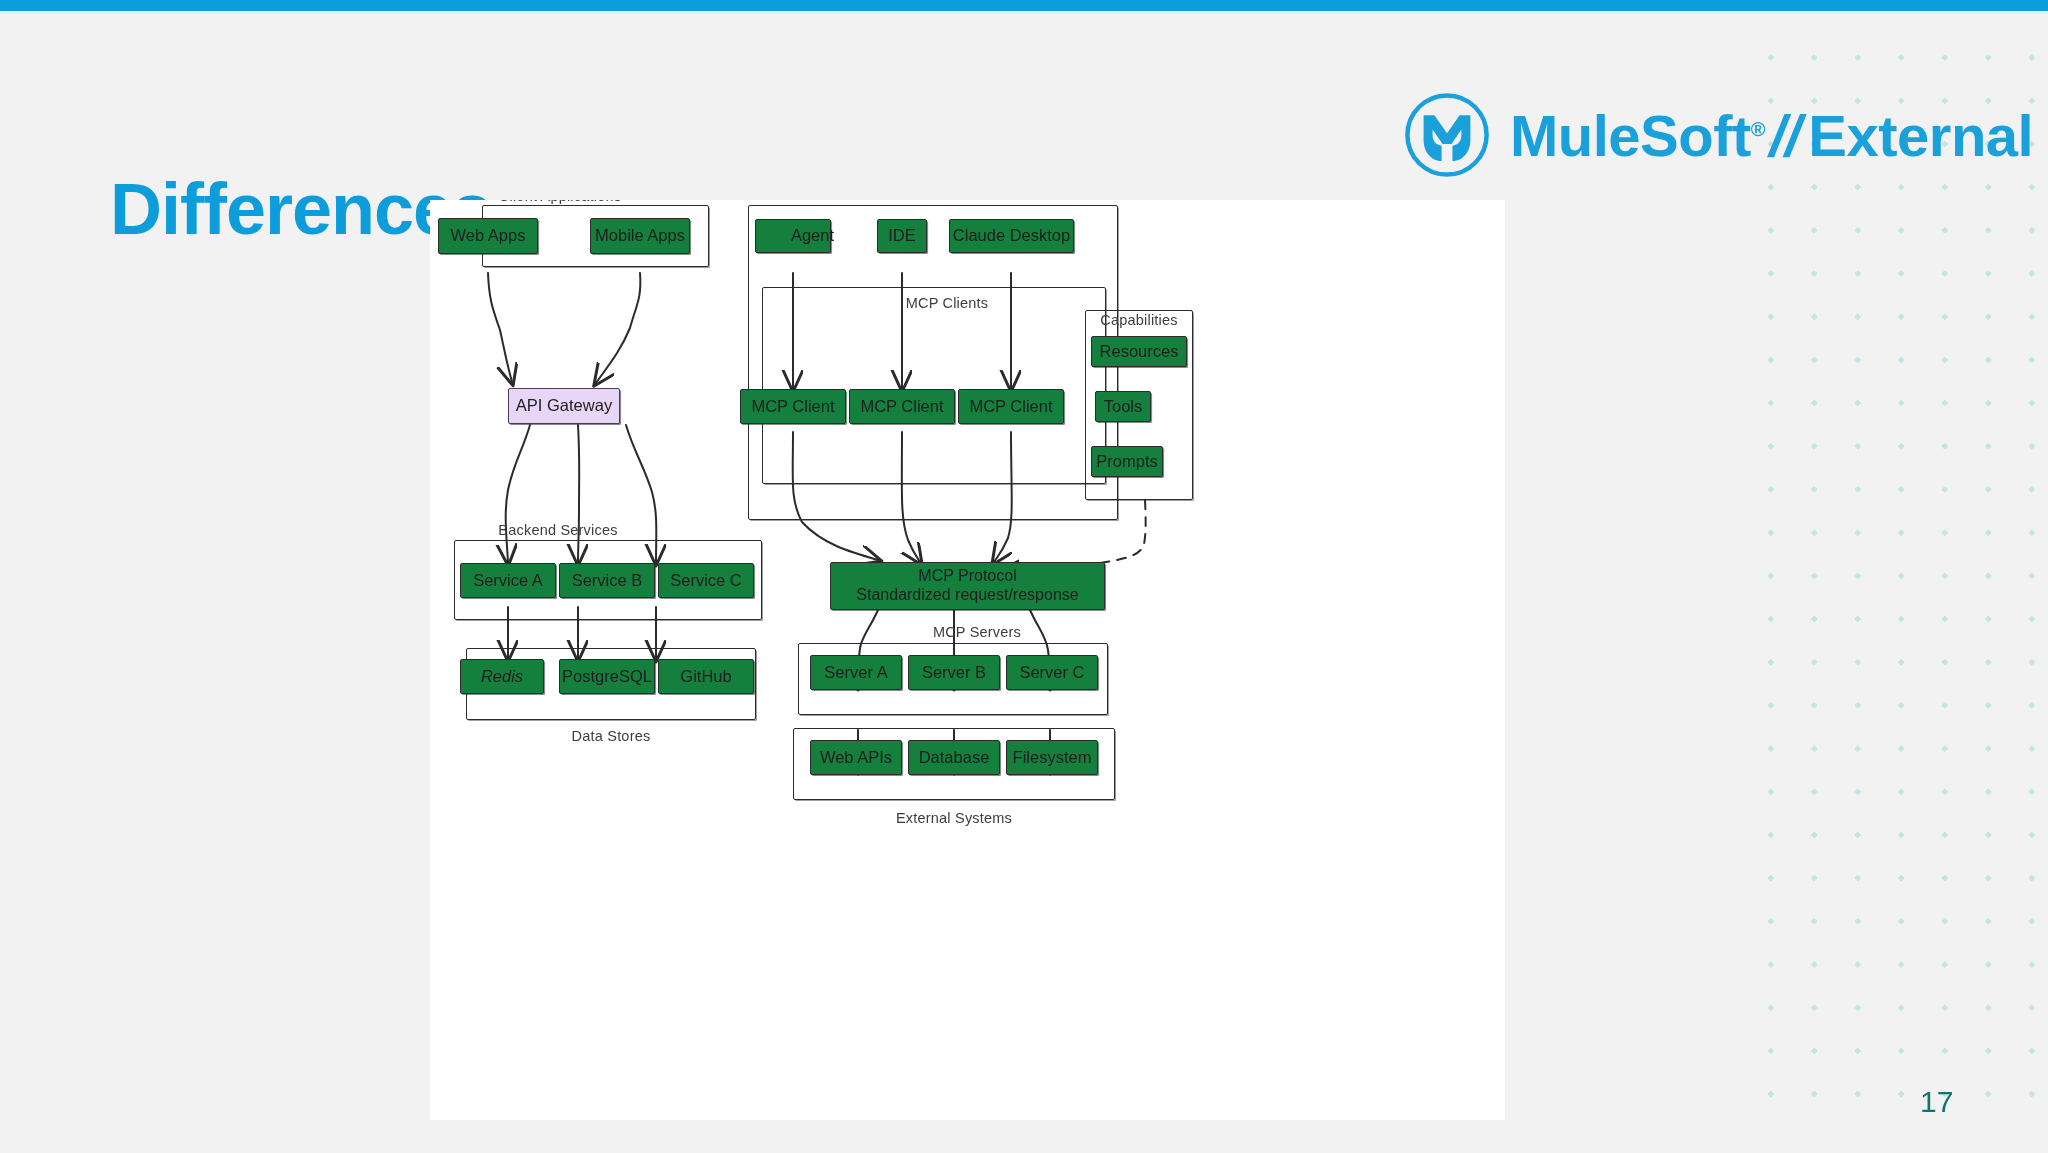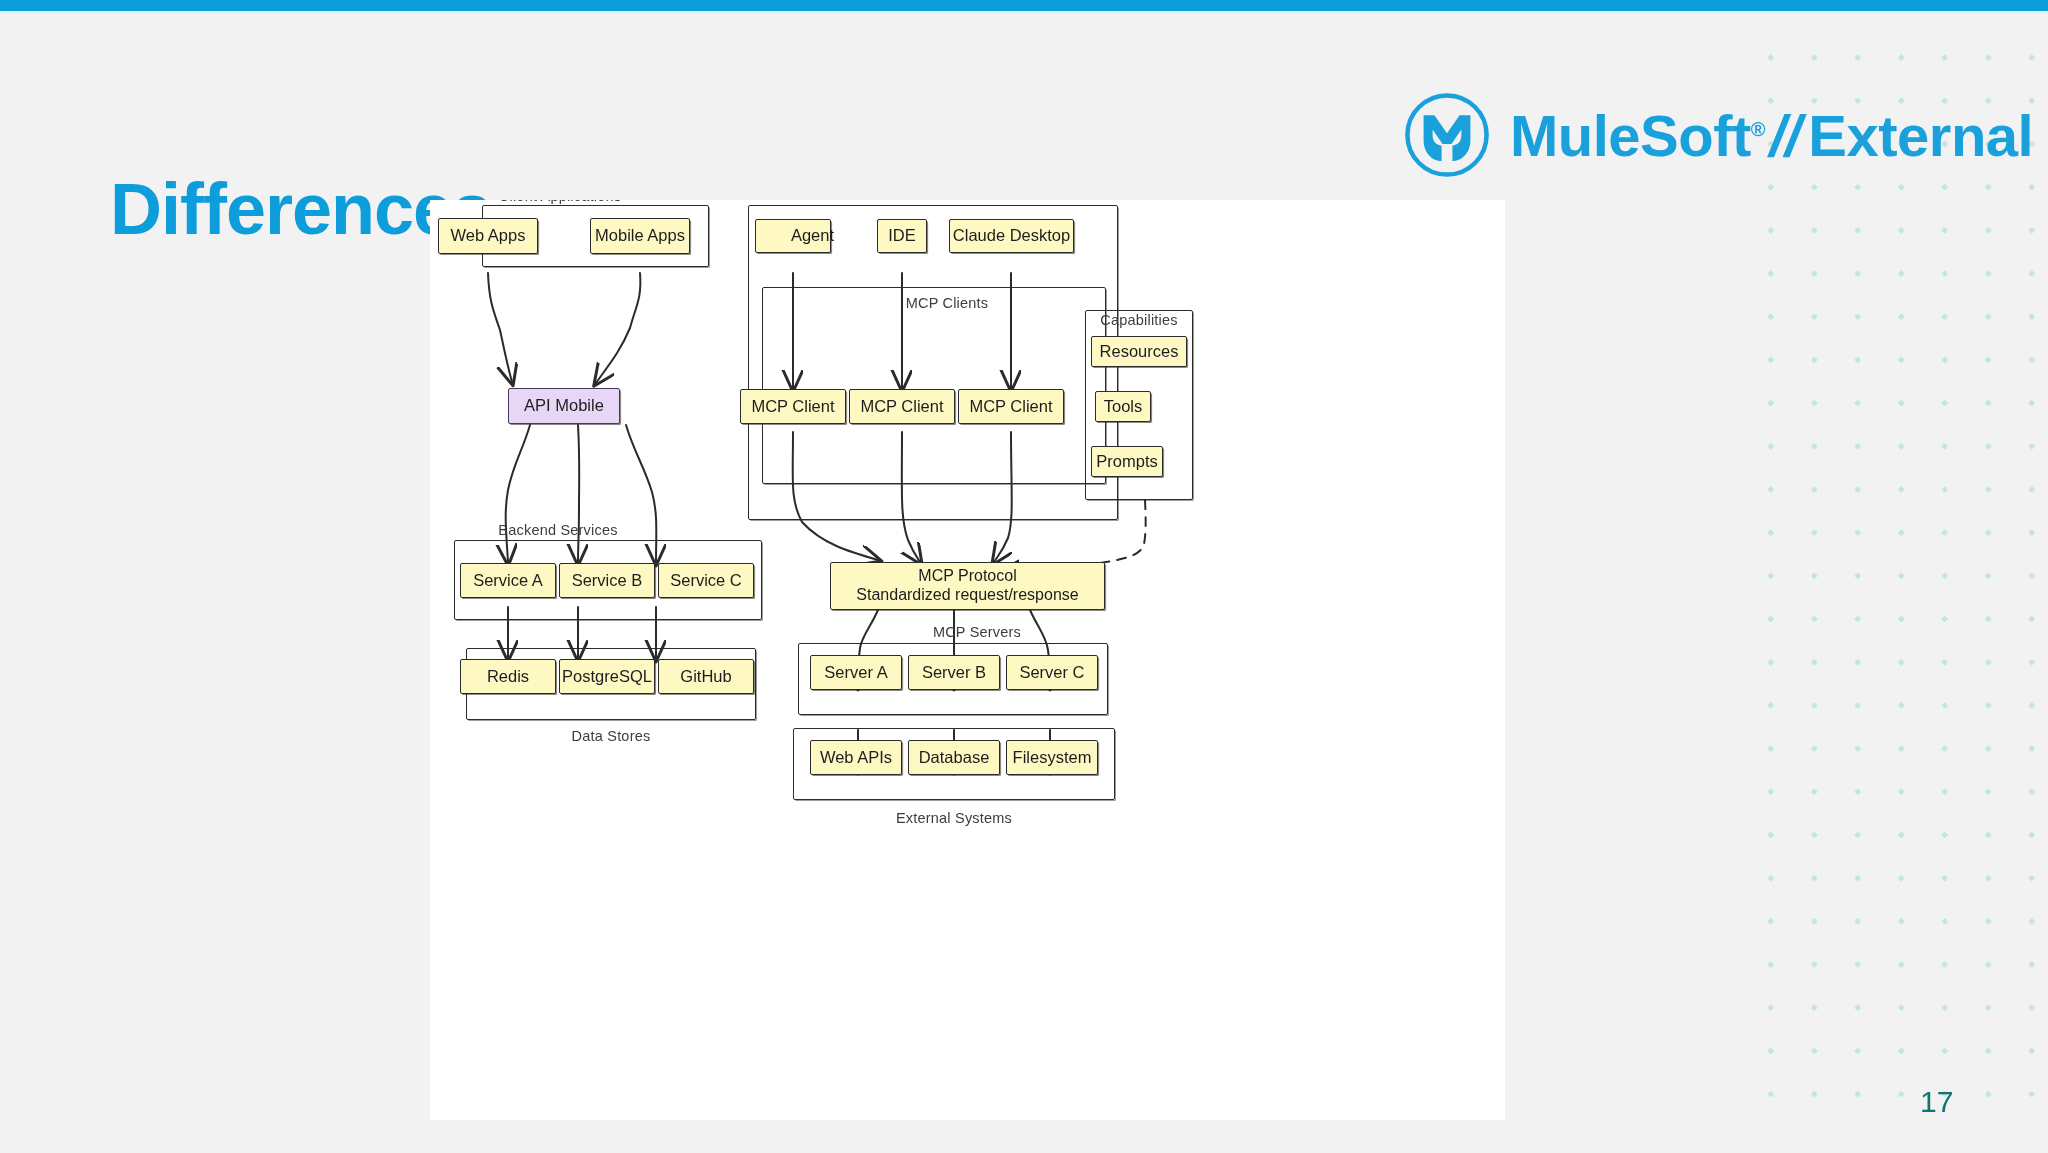--- a/index.html
+++ b/index.html
@@ -55,21 +55,21 @@
   }
   #diagram-svg{position:absolute;left:0;top:0;width:1075px;height:920px;}
   
   .grp-label{
     position:absolute;font-size:14.5px;color:#3d3d3d;
     white-space:nowrap;transform:translateX(-50%);
     letter-spacing:.2px;
   }
   .node{
     position:absolute;box-sizing:border-box;
-    border:1.6px solid #2b2b2b;background:#fef9c3;
+    border:1.6px solid #2b2b2b;background:#15803d;
     display:flex;align-items:center;justify-content:center;
     font-size:16.5px;color:#1d1d1d;white-space:nowrap;
     border-radius:2px;
     box-shadow:1.5px 1.5px 0 -0.4px rgba(40,40,40,.55);
     text-align:center;line-height:1.18;
   }
   .node.purple{background:#e8d6f6;border-color:#4b3a5c;}
   .node.two-line{flex-direction:column;font-size:16px;}
   .container-box{
     position:absolute;box-sizing:border-box;
@@ -162,30 +162,30 @@
 
     <path d="M715 300 C716 320 716 334 714 344 C711 354 700 358 676 362
              C640 368 600 370 572 372" fill="none" stroke="#2b2b2b" stroke-width="2" stroke-dasharray="9 8" stroke-linecap="round" marker-end="url(#ah)"></path>
   </svg>
 
   <div class="grp-label" style="left:130px;top:-12px;">Client Applications</div>
   <div class="container-box" style="left:52px;top:5px;width:227px;height:62px;"></div>
   <div class="node" style="left:8px;top:18px;width:100px;height:36px;">Web Apps</div>
   <div class="node" style="left:160px;top:18px;width:100px;height:36px;">Mobile Apps</div>
 
-  <div class="node purple" style="left:78px;top:188px;width:112px;height:36px;">API Mobile</div>
+  <div class="node purple" style="left:78px;top:188px;width:112px;height:36px;">API Gateway</div>
 
   <div class="grp-label" style="left:128px;top:322px;">Backend Services</div>
   <div class="container-box" style="left:24px;top:340px;width:308px;height:80px;"></div>
   <div class="node" style="left:30px;top:363px;width:96px;height:35px;">Service A</div>
   <div class="node" style="left:129px;top:363px;width:96px;height:35px;">Service B</div>
   <div class="node" style="left:228px;top:363px;width:96px;height:35px;">Service C</div>
 
   <div class="container-box" style="left:36px;top:448px;width:290px;height:72px;"></div>
-  <div class="node" style="left:30px;top:459px;width:96px;height:35px;">Redis</div>
+  <div class="node" style="left:30px;top:459px;width:84px;height:35px;font-style:italic;">Redis</div>
   <div class="node" style="left:129px;top:459px;width:96px;height:35px;">PostgreSQL</div>
   <div class="node" style="left:228px;top:459px;width:96px;height:35px;">GitHub</div>
   <div class="grp-label" style="left:181px;top:528px;">Data Stores</div>
 
   <div class="container-box" style="left:318px;top:5px;width:370px;height:315px;"></div>
   <div class="node" style="left:325px;top:19px;width:76px;height:34px;padding-left:39px;">Agent</div>
   <div class="node" style="left:447px;top:19px;width:50px;height:34px;">IDE</div>
   <div class="node" style="left:519px;top:19px;width:125px;height:34px;">Claude Desktop</div>
 
   <div class="container-box" style="left:332px;top:87px;width:344px;height:197px;"></div>

